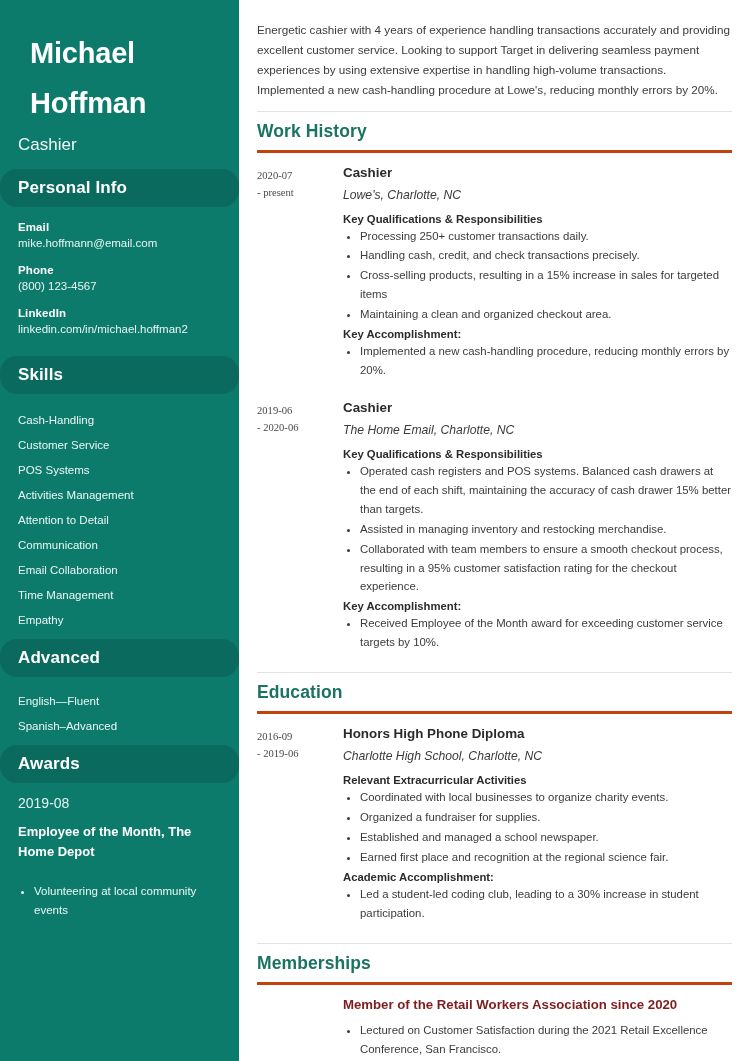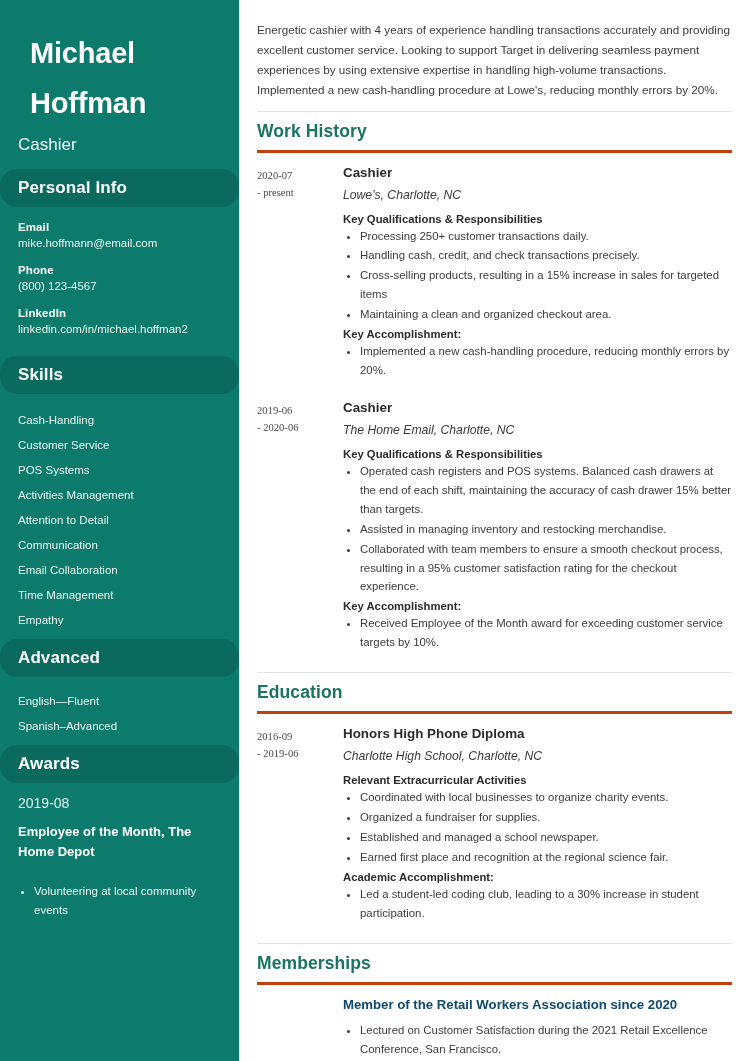--- a/index.html
+++ b/index.html
@@ -174,21 +174,21 @@
     line-height: 1.66;
     color: #3b3b3b;
     margin-bottom: 1px;
   }
   .entry-indent-only {
     padding-left: 86px;
   }
   .memb-title {
     font-size: 13.2px;
     font-weight: bold;
-    color: #0c4a6e;
+    color: #7f1d1d;
     margin-bottom: 9px;
   }
   .memb-list { padding-left: 20px; }
 </style>
 </head>
 <body>
 
 <div class="resume">
 
   <aside class="sidebar">

